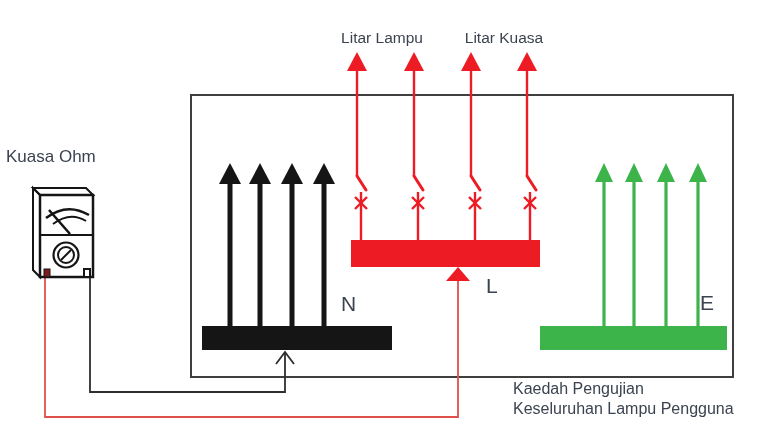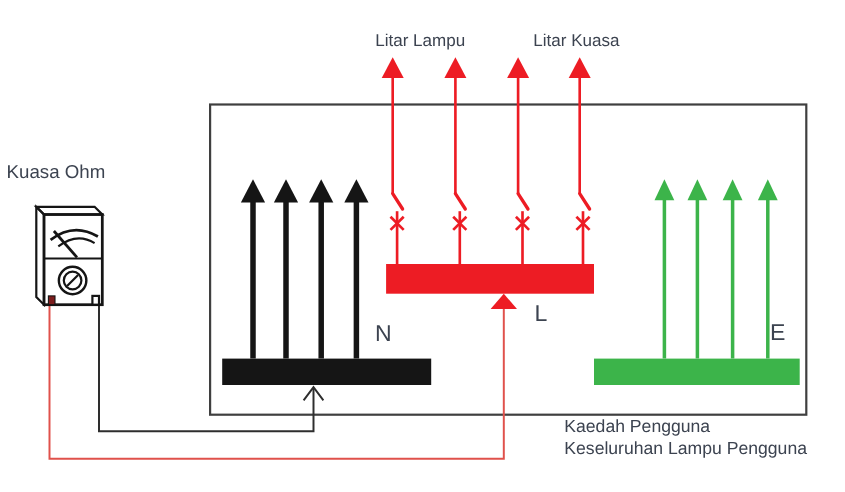--- a/index.html
+++ b/index.html
@@ -148,26 +148,26 @@
       <line x1="61" y1="260" x2="71" y2="250" class="meter-line" stroke-width="2"></line>
       <rect x="44" y="269" width="6" height="8" fill="#7c1d1d" stroke="#151515" stroke-width="1"></rect>
       <rect x="84" y="269" width="6" height="8" fill="#ffffff" stroke="#151515" stroke-width="2"></rect>
     </g>
   </svg>
 
   <div class="lbl ohm-label" style="left:6px;top:147px;">Kuasa Ohm</div>
 
   <div class="lbl circuit-label center" style="left:382px;top:29px;">Litar Lampu</div>
 
-  <div class="lbl circuit-label center" style="left:524px;top:29px;">Litar Kuasa</div>
+  <div class="lbl circuit-label center" style="left:504px;top:29px;">Litar Kuasa</div>
 
   <div class="lbl bus-letter" style="left:341px;top:292px;">N</div>
 
   <div class="lbl bus-letter" style="left:486px;top:274px;">L</div>
 
   <div class="lbl bus-letter" style="left:700px;top:291px;">E</div>
 
   <div class="lbl caption" style="left:513px;top:379px;">
-    <div>Kaedah Pengguna</div>
+    <div>Kaedah Pengujian</div>
     <div>Keseluruhan Lampu Pengguna</div>
   </div>
 
 </div>
 
 </body></html>

